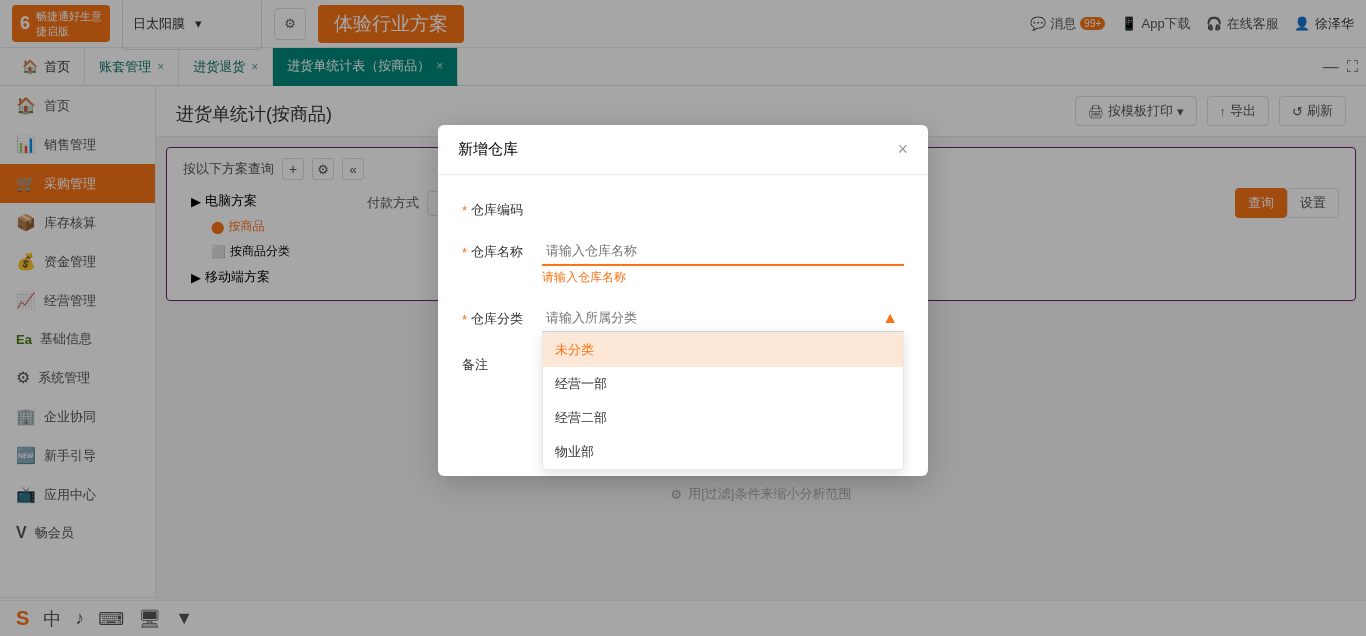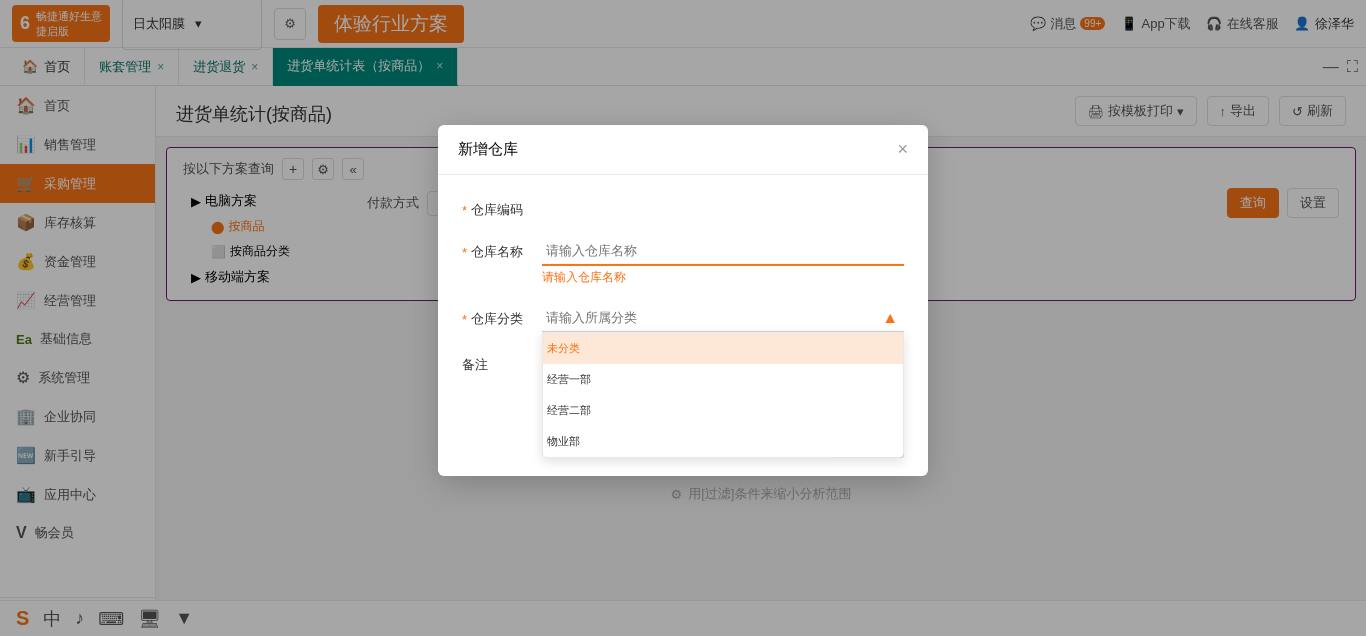--- a/index.html
+++ b/index.html
@@ -123,21 +123,21 @@
     }
 
     
     .dropdown-list {
       position: absolute; left: 0; top: 100%; width: 100%;
       background: #fff; border: 1px solid #e8e8e8;
       border-radius: 0 0 4px 4px; z-index: 300;
       box-shadow: 0 4px 12px rgba(0,0,0,0.12);
     }
     .dropdown-item {
-      padding: 8px 4px; font-size: 11px; cursor: pointer; color: #333;
+      padding: 8px 12px; font-size: 13px; cursor: pointer; color: #333;
     }
     .dropdown-item.selected { background: #fde8d8; color: #f97316; }
 
     .modal-footer { display: flex; justify-content: flex-end; padding: 10px 24px 18px; gap: 10px; }
     .btn-save { background: #f97316; color: #fff; border: none; border-radius: 4px; padding: 7px 24px; cursor: pointer; font-size: 14px; }
 
     
     .bottom-bar {
       position: fixed; bottom: 0; left: 0; right: 0; height: 36px;
       background: #fff; border-top: 1px solid #e8e8e8;
@@ -347,21 +347,21 @@
             <div class="query-field">
               <span>单据状态</span>
               <select class="query-select">
                 <option></option>
               </select>
             </div>
             <div class="query-field">
               <span>商品</span>
               <span class="dots">···</span>
             </div>
-            <div style="margin-left:auto; display:flex; gap:8px;">
+            <div style="margin-left:auto; display:flex; ">
               <button class="action-btn primary">查询</button>
               <button class="action-btn">设置</button>
             </div>
           </div>
         </div>
       </div>
     </div>
 
     <div style="display:flex; flex-direction:column; align-items:center; justify-content:center; padding:60px 20px;">
       <div style="width:80px; height:80px; opacity:0.3;">

